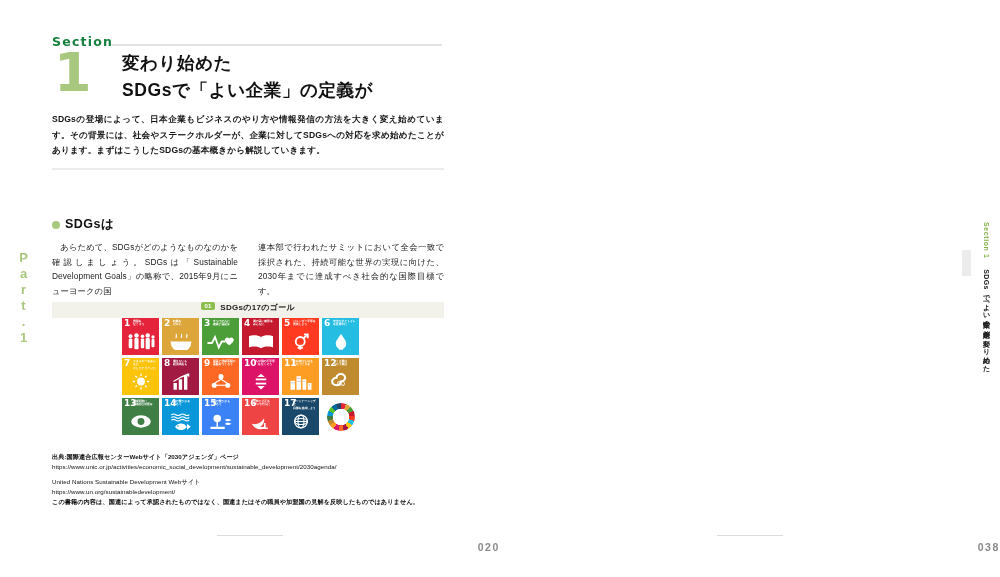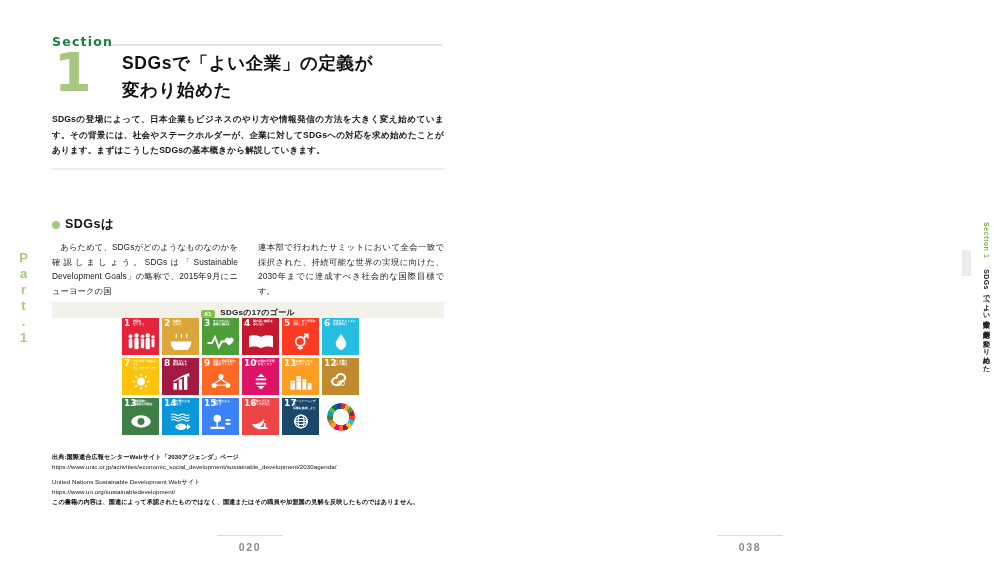--- a/index.html
+++ b/index.html
@@ -13,21 +13,21 @@
   .spread { position: relative; width:1000px; height:577px; background:#fff; }
 
   
   .page { position:absolute; top:0; height:577px; background:#fff; }
   .page-left  { left:0;   width:500px; }
   .page-right { left:500px; width:500px; }
   .gutter { position:absolute; left:500px; top:18px; width:1px; height:540px; background:#f2f2f2; }
 
   .folio {
     position:absolute; bottom:24px; width:100%;
-    text-align:center; font-size:10.5px; letter-spacing:1.6px;
+    text-align:right; font-size:10.5px; letter-spacing:1.6px;
     color:#8a8a8a; font-weight:bold;
   }
   .folio-rule { position:absolute; bottom:41px; left:50%; transform:translateX(-50%);
                 width:66px; height:1px; background:#dcdcdc; }
 
   
   .side-tab-left {
     position:absolute; left:16px; top:250px;
     writing-mode: vertical-rl; text-orientation: upright;
     font-size:13px; font-weight:bold; letter-spacing:1px;
@@ -89,21 +89,21 @@
     color:#1a1a1a; text-align:justify; letter-spacing:0.1px;
   }
   .col p { text-indent:1em; }
   .col-l1 { left:52px;  top:240px; width:186px; }
   .col-l2 { left:258px; top:240px; width:186px; }
   .col-r3 { left:790px; top:40px;  width:108px; }
 
   
   .fig-cap {
     position:absolute; height:16px; background:#f2f2ea;
-    display:flex; align-items:flex-end; justify-content:center; gap:5px;
+    display:flex; align-items:flex-start; justify-content:center; gap:5px;
     font-size:8px; font-weight:bold; color:#1a1a1a; letter-spacing:0.3px;
   }
   .cap-badge {
     background:#8cbf4d; color:#fff; font-size:6px; font-weight:bold;
     padding:1px 3.5px; border-radius:2px; letter-spacing:0.3px;
   }
   .cap-left  { left:52px;  top:302px; width:392px; }
 
   
   .sdg-grid {
@@ -160,22 +160,22 @@
   <div class="page page-left">
 
     <div class="side-tab-left">Part.1</div>
 
     <div class="sec-rule"></div>
     <div class="sec-head">
       <div class="sec-word">Section</div>
       <div class="sec-num">1</div>
     </div>
     <div class="sec-title">
+      <div>変わり始めた</div>
       <div>SDGsで「よい企業」の定義が</div>
-      <div>変わり始めた</div>
     </div>
 
     <div class="lead">SDGsの登場によって、日本企業もビジネスのやり方や情報発信の方法を大きく変え始めています。その背景には、社会やステークホルダーが、企業に対してSDGsへの対応を求め始めたことがあります。まずはこうしたSDGsの基本概きから解説していきます。</div>
     <div class="lead-rule"></div>
 
     <div class="sub-head">
       <span class="sub-bullet"></span>
       <span>SDGsは</span>
     </div>
 

